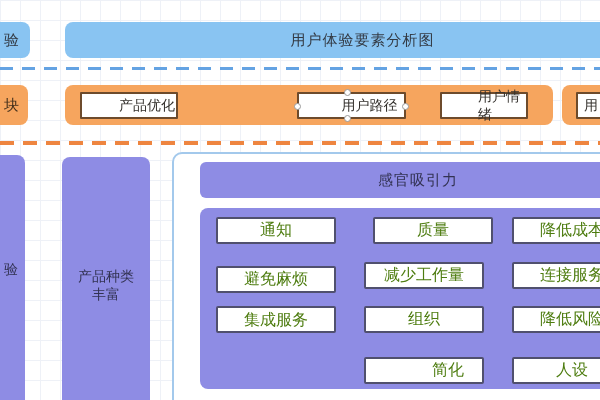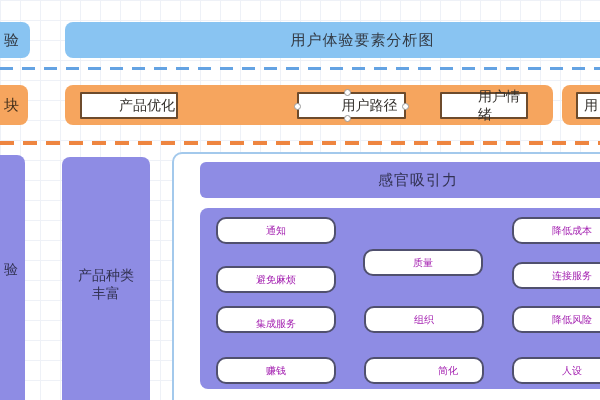--- a/index.html
+++ b/index.html
@@ -27,27 +27,27 @@
   .lane1{left:65px;top:85px;width:488px;height:40px;}
   .lane2{left:562px;top:85px;width:98px;height:40px;}
   .opt-item{background:#fff;border:2px solid #6d4b2c;color:#33302c;font-size:14px;height:27px;top:92px;border-radius:1px;padding-left:36px;}
   
   .handle{position:absolute;width:7px;height:7px;border-radius:50%;background:#fff;border:1px solid #9a9a9a;box-sizing:border-box;z-index:5;}
   
   .purple-box{background:#8E8CE4;border-radius:8px;color:#323252;}
   .col1{left:-28px;top:155px;width:53px;height:290px;}
   .col1 .lbl{position:absolute;top:106px;right:7px;font-size:14px;}
   .col2{left:62px;top:157px;width:88px;height:288px;}
-  .col2 .lbl{position:absolute;top:110px;left:0;width:88px;text-align:center;font-size:14px;line-height:18px;font-family:Liberation Mono, monospace;}
+  .col2 .lbl{position:absolute;top:110px;left:0;width:88px;text-align:center;font-size:14px;line-height:18px;}
   .col2 .lbl .inner{display:inline-block;width:62px;}
   
   .container{left:172px;top:152px;width:488px;height:278px;background:#fff;border:2px solid #A3C9EC;border-radius:10px;}
   .panel-header{left:200px;top:162px;width:436px;height:36px;font-size:15px;letter-spacing:1px;border-radius:6px;}
   .panel-body{left:200px;top:208px;width:436px;height:181px;border-radius:8px;}
-  .benefit{background:#fff;border:2px solid #50506e;color:#a21caf;font-size:10px;width:120px;height:27px;border-radius:10px;}
+  .benefit{background:#fff;border:2px solid #50506e;color:#4d7c0f;font-size:16px;width:120px;height:27px;border-radius:2px;}
 </style>
 </head>
 <body>
 
 <div class="canvas">
 
   <div class="shape blue-box top-label">
     <span>验</span>
   </div>
   <div class="shape blue-box top-bar">
@@ -90,47 +90,47 @@
 
   <div class="shape container"></div>
   <div class="shape purple-box panel-header">
     <span>感官吸引力</span>
   </div>
   <div class="shape purple-box panel-body"></div>
 
   <div class="shape benefit" style="left:216px;top:217px;">
     <span>通知</span>
   </div>
-  <div class="shape benefit" style="left:363px;top:217px;margin-top:32px;">
+  <div class="shape benefit" style="left:373px;top:217px;">
     <span>质量</span>
   </div>
   <div class="shape benefit" style="left:512px;top:217px;">
     <span>降低成本</span>
   </div>
 
   <div class="shape benefit" style="left:216px;top:266px;">
     <span>避免麻烦</span>
+  </div>
+  <div class="shape benefit" style="left:364px;top:262px;">
+    <span>减少工作量</span>
   </div>
   <div class="shape benefit" style="left:512px;top:262px;">
     <span>连接服务</span>
   </div>
 
   <div class="shape benefit" style="left:216px;top:306px;align-items:flex-end;">
     <span>集成服务</span>
   </div>
   <div class="shape benefit" style="left:364px;top:306px;">
     <span>组织</span>
   </div>
   <div class="shape benefit" style="left:512px;top:306px;">
     <span>降低风险</span>
   </div>
 
-  <div class="shape benefit" style="left:216px;top:357px;">
-    <span>赚钱</span>
-  </div>
   <div class="shape benefit" style="left:364px;top:357px;padding-left:48px;">
     <span>简化</span>
   </div>
   <div class="shape benefit" style="left:512px;top:357px;">
     <span>人设</span>
   </div>
 
 </div>
 
 </body></html>

